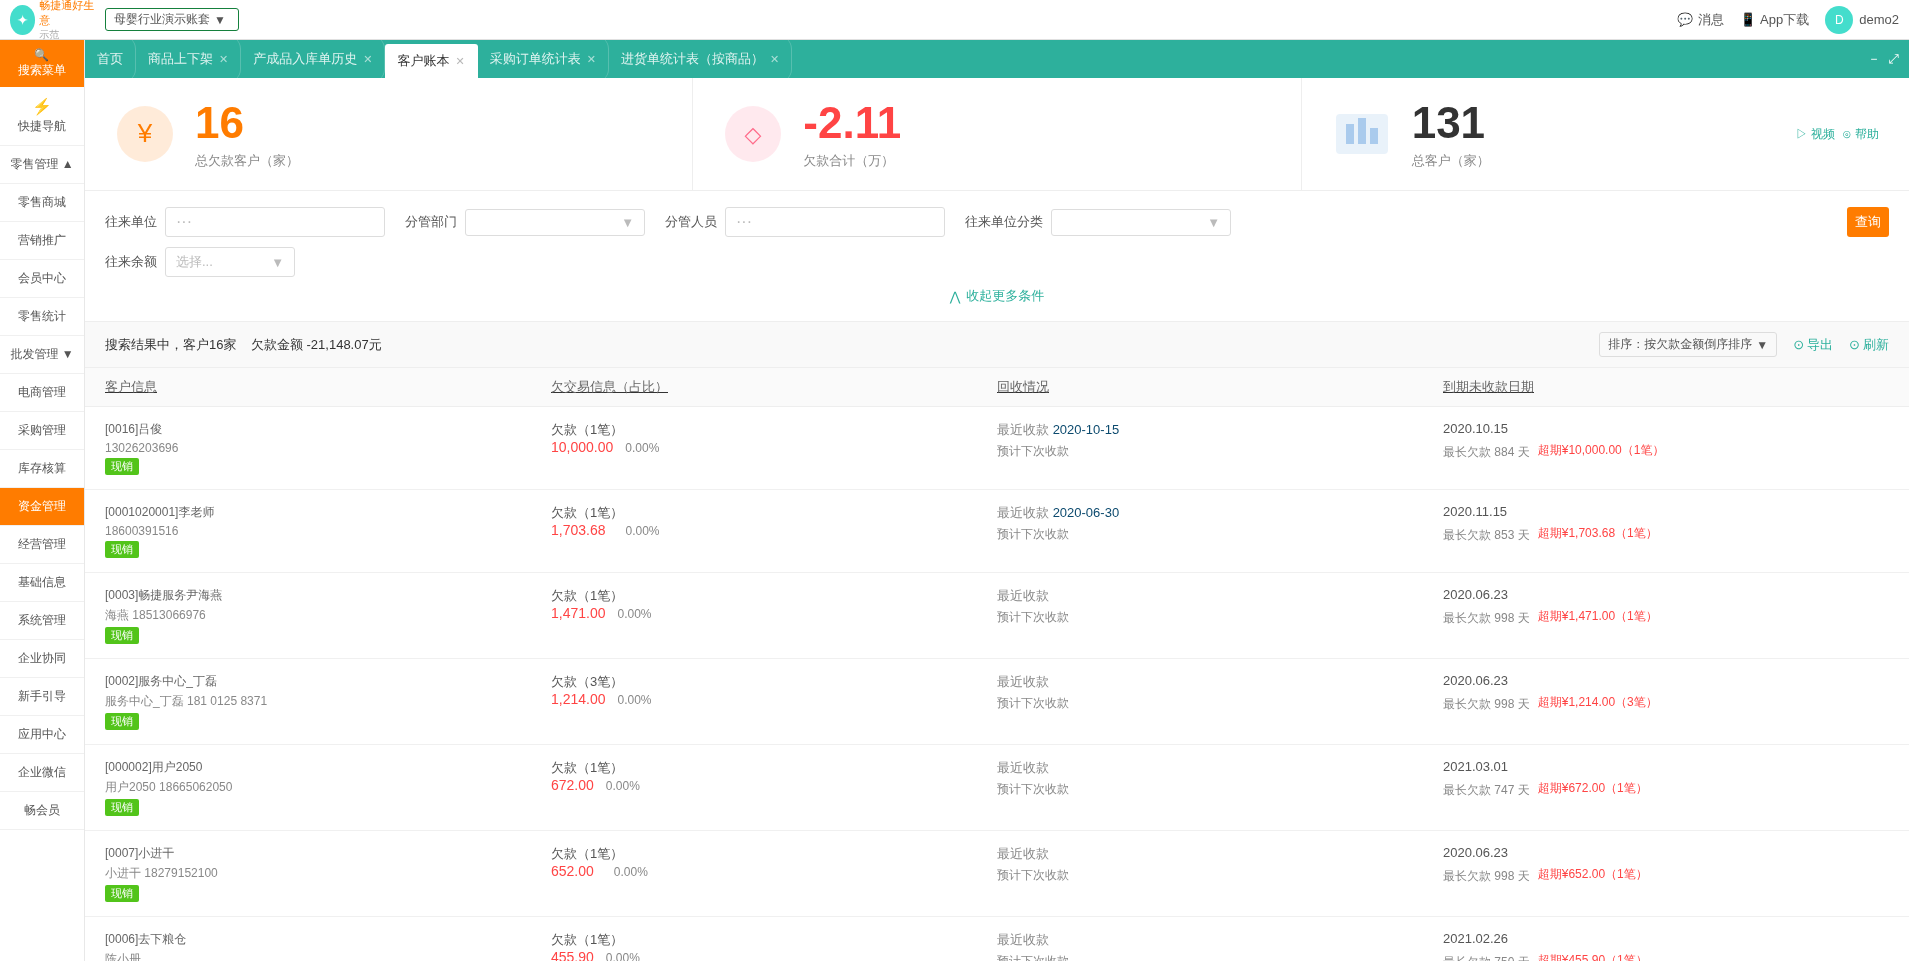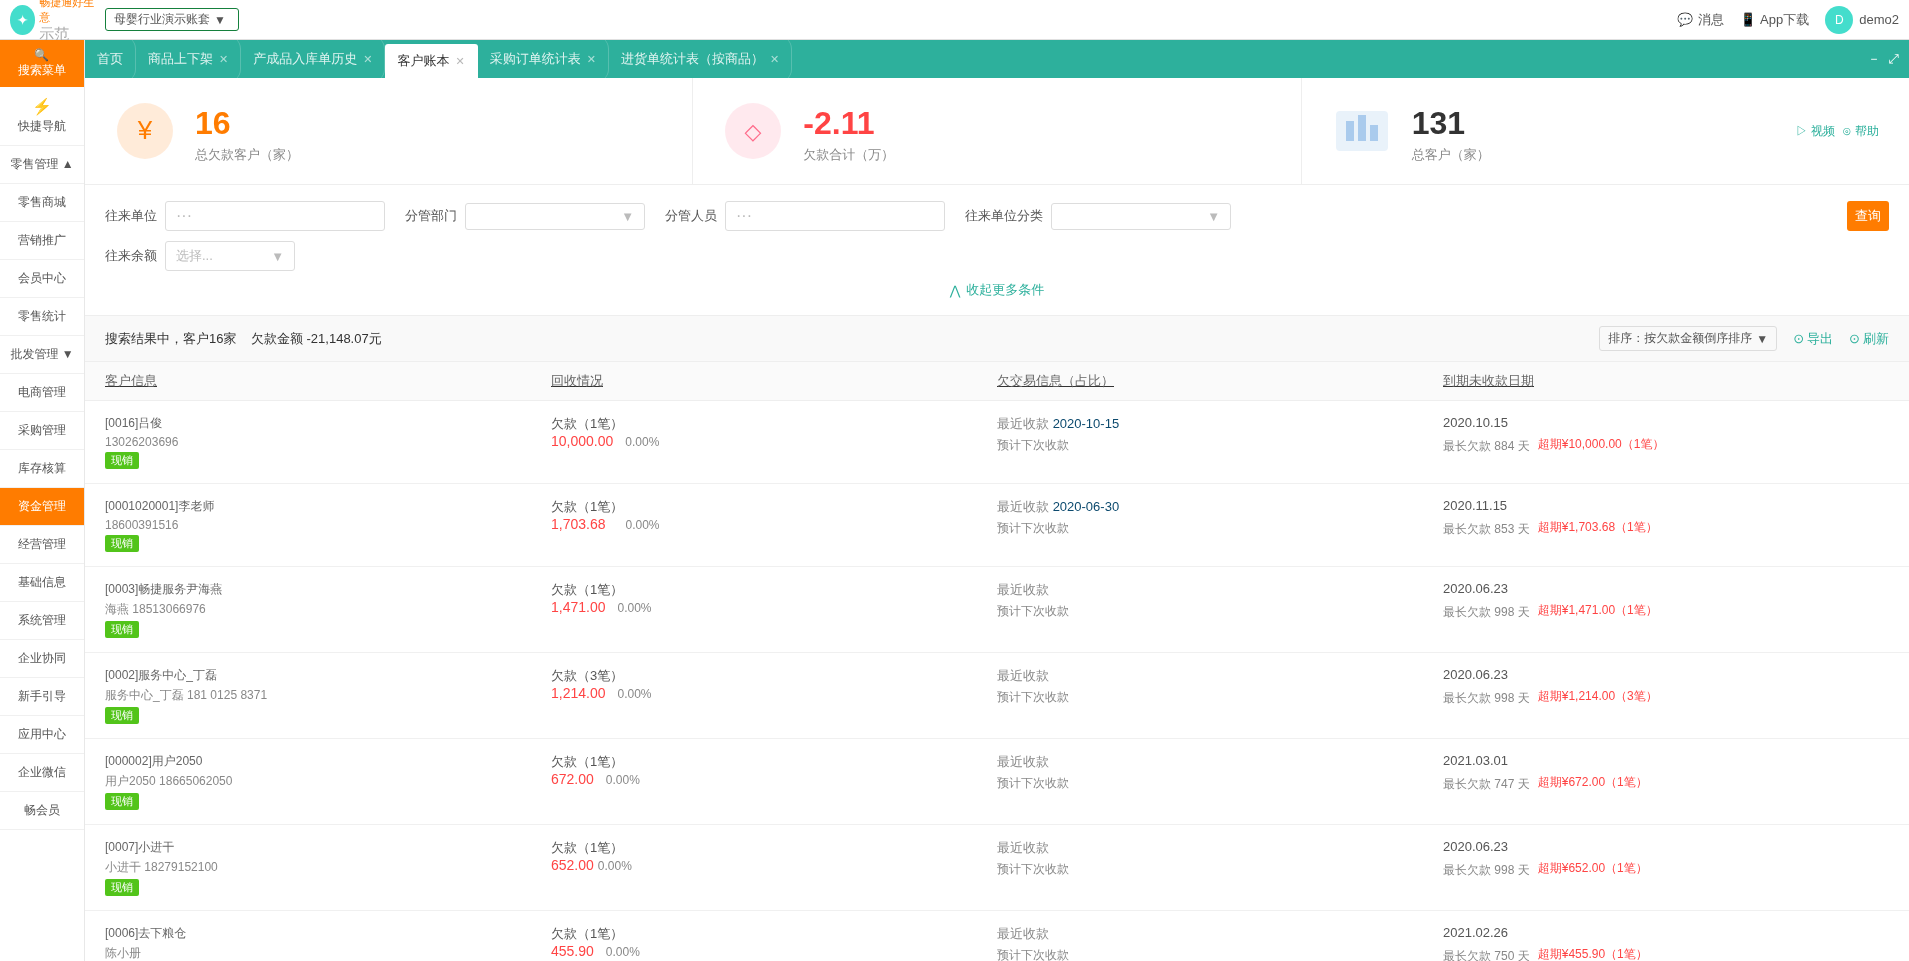--- a/index.html
+++ b/index.html
@@ -37,21 +37,21 @@
     .tab-actions { margin-left: auto; display: flex; align-items: center; padding: 0 10px; color: #fff; gap: 8px; }
 
     
     .page-content { flex: 1; overflow-y: auto; background: #f5f5f5; }
 
     
     .stats-row { display: flex; background: #fff; margin: 0; border-bottom: 1px solid #eee; }
     .stat-card { flex: 1; display: flex; align-items: center; padding: 20px 30px; border-right: 1px solid #eee; }
     .stat-card:last-child { border-right: none; }
     .stat-info {}
-    .stat-number { font-size: 32px; font-weight: bold; color: #ff7c00; margin-top: 7px; }
+    .stat-number { font-size: 44px; font-weight: bold; color: #ff7c00; }
     .stat-number.negative { color: #ff4444; }
     .stat-number.dark { color: #333; }
     .stat-label { font-size: 13px; color: #888; margin-top: 4px; }
     .stat-card-right { margin-left: auto; display: flex; gap: 7px; font-size: 12px; color: #2db09c; }
 
     
     .filter-area { background: #fff; padding: 16px 20px; border-bottom: 1px solid #eee; }
     .filter-row { display: flex; align-items: center; gap: 20px; margin-bottom: 10px; }
     .filter-item { display: flex; align-items: center; gap: 8px; }
     .filter-label { font-size: 13px; color: #555; white-space: nowrap; }
@@ -92,21 +92,21 @@
 </head>
 <body>
 
 <div class="app-wrapper">
 
   <div class="top-bar">
     <div class="logo-area">
       <div class="logo-icon">✦</div>
       <div class="logo-text">
         <div>畅捷通好生意</div>
-        <div style="color:#aaa;font-size:15px;">示范</div>
+        <div style="color:#aaa;font-size:10px;">示范</div>
       </div>
     </div>
     <div class="company-selector">
       <span>母婴行业演示账套</span>
       <span>▼</span>
     </div>
     <div class="top-bar-right">
       <span style="cursor:pointer;display:flex;align-items:center;gap:4px;">
         <span>💬</span>
         <span>消息</span>
@@ -329,22 +329,22 @@
             <div class="action-btn">
               <span>⊙</span>
               <span>刷新</span>
             </div>
           </div>
         </div>
 
         <div class="data-table">
           <div class="table-header">
             <div class="table-header-cell">客户信息</div>
+            <div class="table-header-cell">欠交易信息（占比）</div>
             <div class="table-header-cell">回收情况</div>
-            <div class="table-header-cell">欠交易信息（占比）</div>
             <div class="table-header-cell">到期未收款日期</div>
           </div>
 
           <div id="table-body">
               <div class="table-row">
     <div>
       <div class="customer-id">[0016]吕俊</div>
       <div class="customer-phone">13026203696</div>
       <span class="tag">现销</span>
     </div>
@@ -483,21 +483,21 @@
     </div>
   </div>
               <div class="table-row">
     <div>
       <div class="customer-id">[0007]小进干</div>
       <div class="customer-phone">小进干 18279152100</div>
       <span class="tag">现销</span>
     </div>
     <div>
       <div class="debt-count">欠款（1笔）</div>
-      <div style="display:flex;align-items:baseline;gap:4px;">
+      <div style="display:flex;align-items:baseline;gap:20px;">
         <span class="debt-amount">652.00</span>
         <span class="debt-percent">0.00%</span>
       </div>
     </div>
     <div>
       <div class="collection-info">
         <span class="collection-label">最近收款</span>
         
       </div>
       <div class="collection-next">预计下次收款</div>

